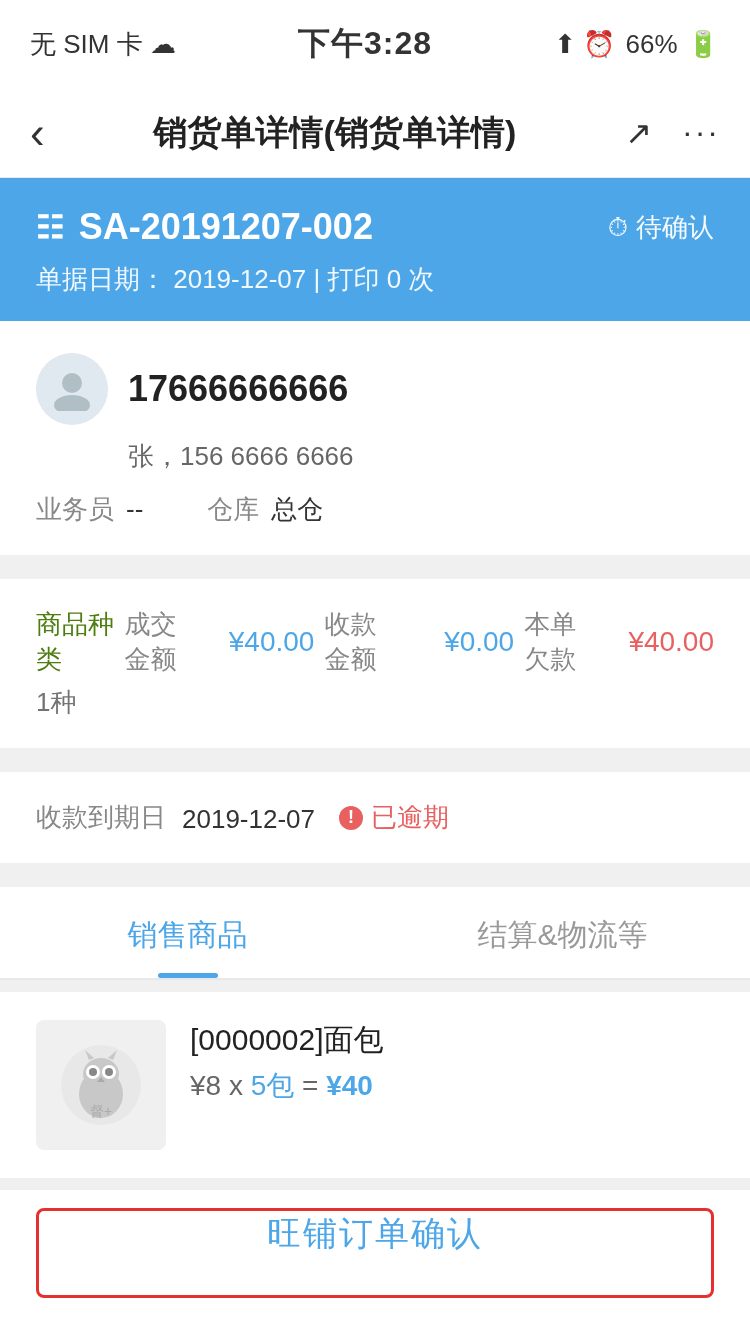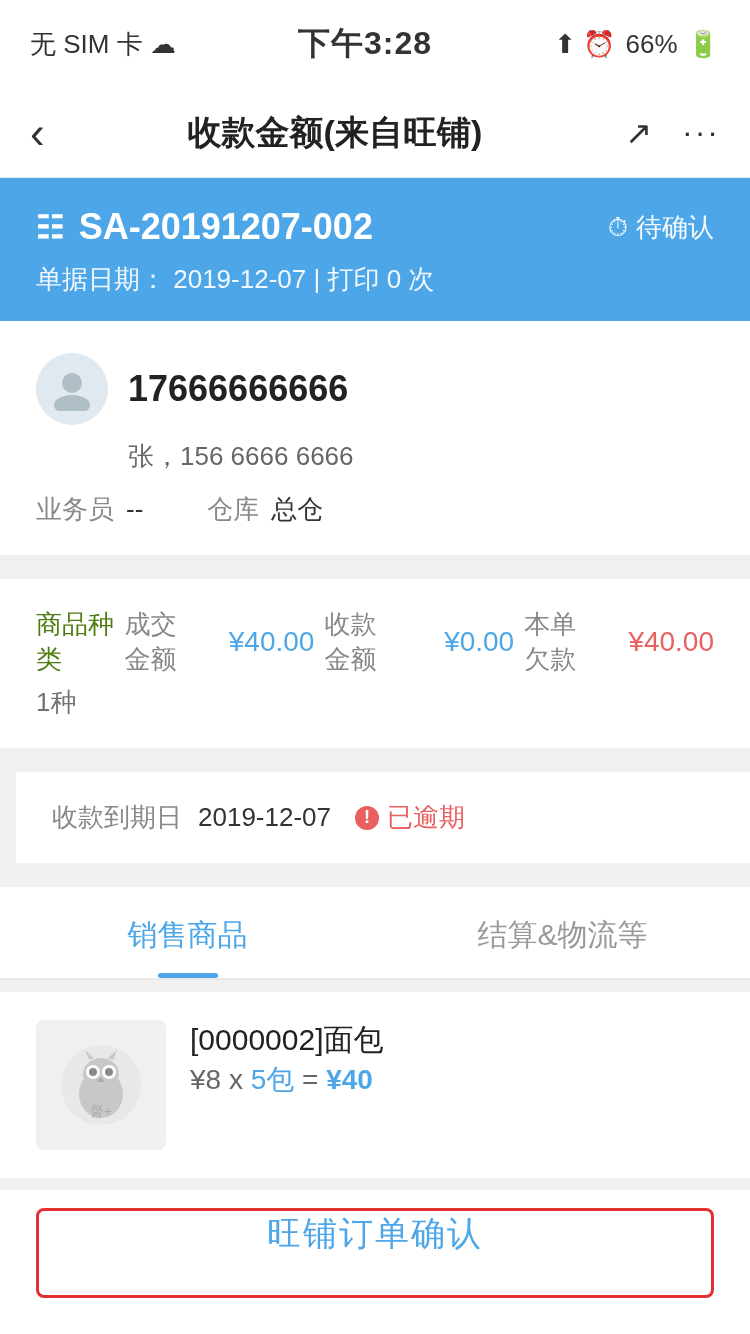--- a/index.html
+++ b/index.html
@@ -196,25 +196,24 @@
     .amount-value.red {
       color: #e86060;
     }
 
     
     .due-card {
       background: #fff;
       padding: 28px 36px;
       margin-bottom: 12px;
       display: flex;
-      align-items: center;
+      align-items: flex-end;
       gap: 16px;
       font-size: 26px;
       color: #555;
-      margin-left: 16px;
     }
     .due-label {
       color: #888;
     }
     .due-date {
       color: #333;
     }
     .overdue-badge {
       display: flex;
       align-items: center;
@@ -287,21 +286,21 @@
       justify-content: center;
       flex-shrink: 0;
       overflow: hidden;
     }
     .product-info {
       flex: 1;
     }
     .product-name {
       font-size: 30px;
       color: #222;
-      margin-bottom: 0;
+      margin-bottom: 6px;
       font-weight: 500;
     }
     .product-price-formula {
       font-size: 28px;
       color: #666;
     }
     .product-price-formula .highlight {
       color: #4da6e8;
     }
     .product-price-formula .total {
@@ -350,21 +349,21 @@
   <div class="status-center">下午3:28</div>
   <div class="status-right">
     <span>⬆ ⏰</span>
     <span>66%</span>
     <span>🔋</span>
   </div>
 </div>
 
 <div class="nav-bar">
   <span style="font-size:44px;font-weight:300;color:#333;cursor:pointer;">‹</span>
-  <span class="nav-title">收款金额(来自旺铺)</span>
+  <span class="nav-title">销货单详情(销货单详情)</span>
   <div class="nav-icons">
     <span style="font-size:32px;color:#333;cursor:pointer;">↗</span>
     <span style="font-size:32px;color:#333;cursor:pointer;letter-spacing:2px;">···</span>
   </div>
 </div>
 
 <div class="order-header">
   <div class="order-header-top">
     <div class="order-id">
       <span style="font-size:32px;">☷</span>

